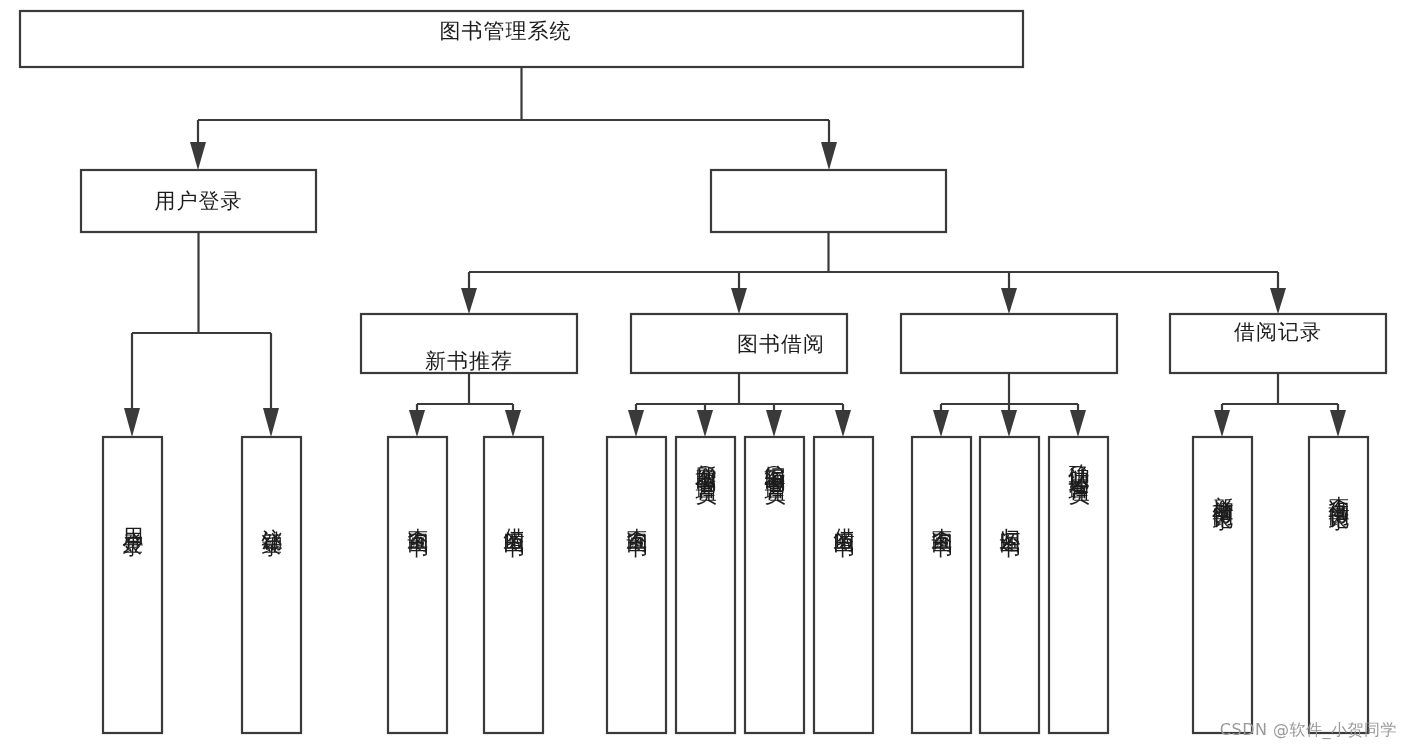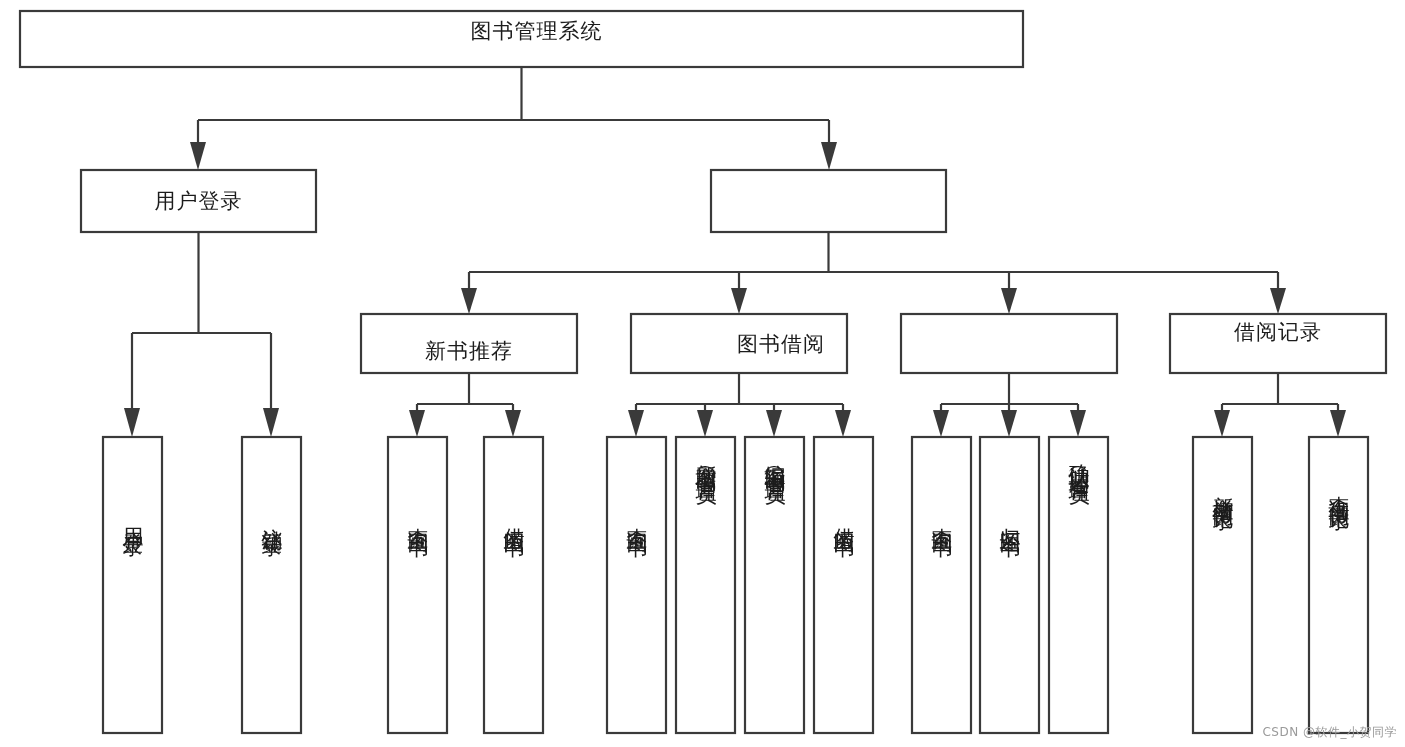--- a/index.html
+++ b/index.html
@@ -73,21 +73,21 @@
     font-size: 21px;
     color: #1c1c1c;
     white-space: nowrap;
     letter-spacing: 1px;
   }
   #watermark {
     position: absolute;
     right: 8px;
     bottom: 6px;
     font-family: "DejaVu Sans", "Liberation Sans", sans-serif;
-    font-size: 12px;
+    font-size: 16px;
     color: #9a9a9a;
     white-space: nowrap;
     letter-spacing: 0.5px;
   }
 </style>
 </head>
 <body>
 
 <div id="diagram-root">
 
@@ -182,30 +182,30 @@
 
     <rect class="node-box" x="912" y="437" width="59" height="296"></rect>
     <rect class="node-box" x="980" y="437" width="59" height="296"></rect>
     <rect class="node-box" x="1049" y="437" width="59" height="296"></rect>
 
     <rect class="node-box" x="1193" y="437" width="59" height="296"></rect>
     <rect class="node-box" x="1309" y="437" width="59" height="296"></rect>
 
   </svg>
 
-  <div class="hlabel-wrap" style="left:35px; top:11px; width:1003px; height:40px;">
+  <div class="hlabel-wrap" style="left:4px; top:11px; width:1003px; height:40px;">
     <span class="hlabel-text">图书管理系统</span>
   </div>
 
   <div class="hlabel-wrap" style="left:81px; top:170px; width:235px; height:62px;">
     <span class="hlabel-text">用户登录</span>
   </div>
 
 
-  <div class="hlabel-wrap" style="left:361px; top:314px; width:216px; height:73px;">
+  <div class="hlabel-wrap" style="left:361px; top:324px; width:216px; height:73px;">
     <span class="hlabel-text">新书推荐</span>
   </div>
 
   <div class="hlabel-wrap" style="left:631px; top:314px; width:216px; height:59px;padding-left:42px;">
     <span class="hlabel-text">图书借阅</span>
   </div>
 
 
   <div class="hlabel-wrap" style="left:1170px; top:302px; width:216px; height:59px;border-radius:23px;">
     <span class="hlabel-text">借阅记录</span>

